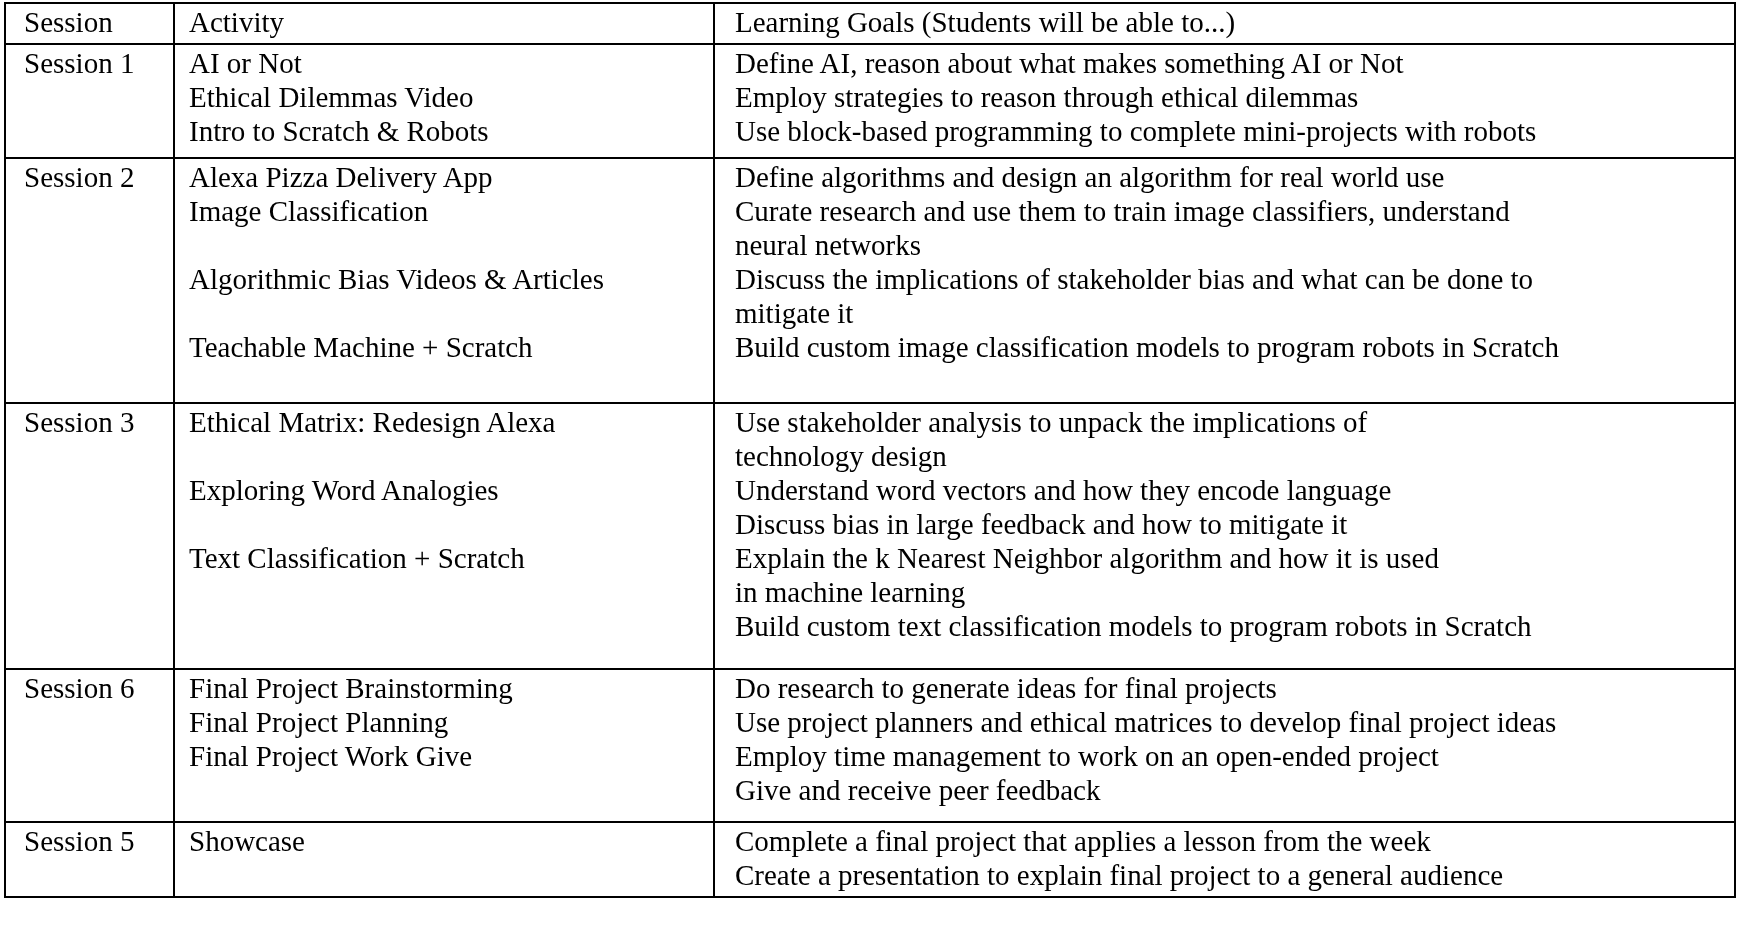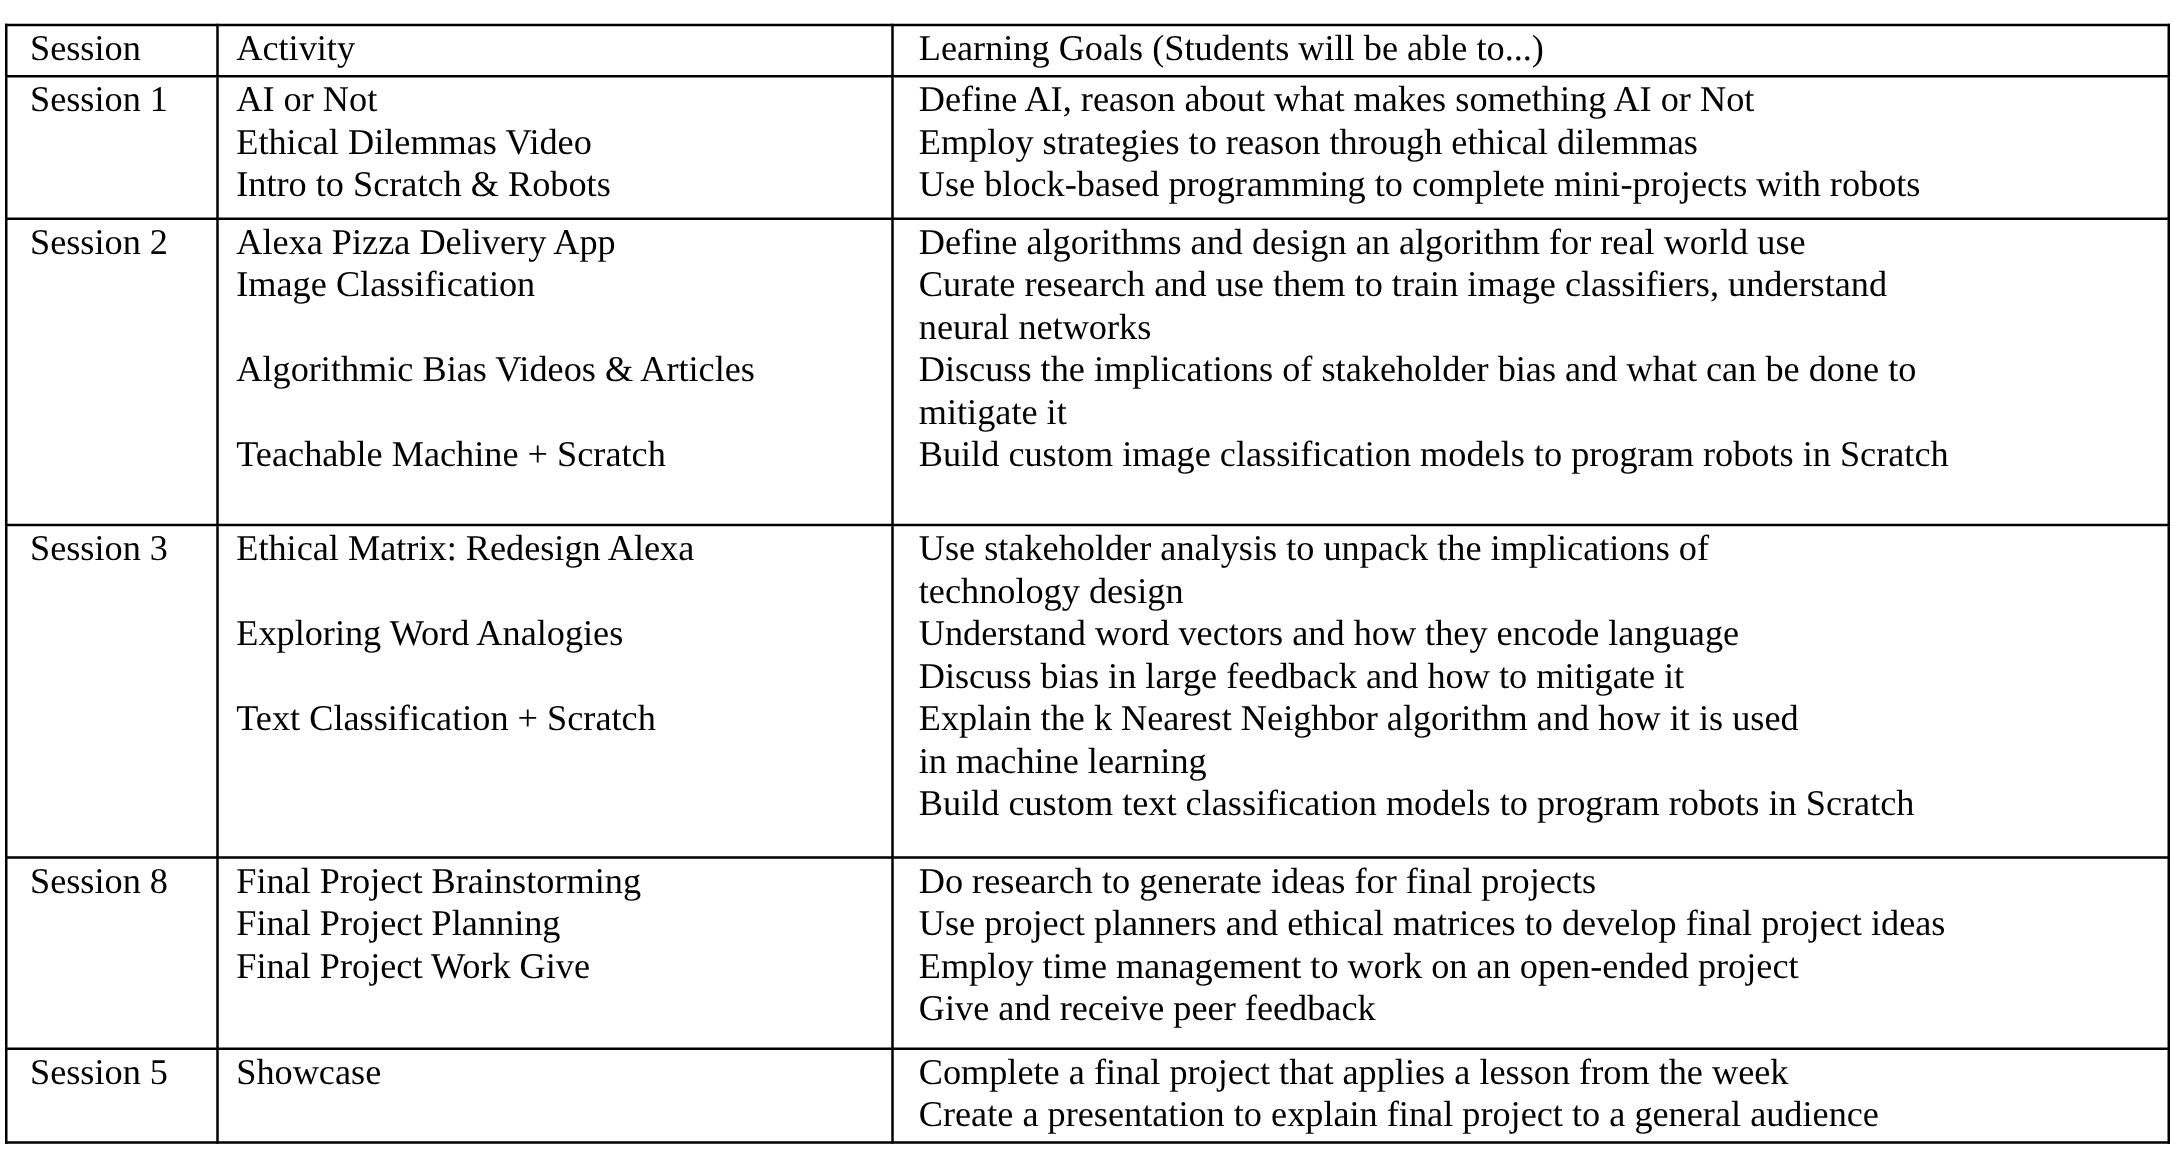--- a/index.html
+++ b/index.html
@@ -18,21 +18,21 @@
   .sheet {
     position: relative;
     width: 1738px;
     height: 926px;
     box-sizing: border-box;
   }
 
   table.curriculum {
     position: absolute;
     left: 4px;
-    top: 19px;
+    top: 2px;
     width: 1730px;
     border-collapse: collapse;
     table-layout: fixed;
     font-size: 29px;
     line-height: 34px;
   }
 
   table.curriculum td,
   table.curriculum th {
     border: 2px solid #000000;
@@ -202,21 +202,21 @@
                 <span class="line">in machine learning</span>
                 <span class="line">Build custom text classification models to program robots in Scratch</span>
               </span>
             </div>
         </td>
       </tr>
 
       <tr class="r-s4">
         <td>
           <div class="cell-pad session-pad">
-              <span class="line">Session 8</span>
+              <span class="line">Session 6</span>
             </div>
         </td>
         <td>
           <div class="cell-pad">
               <span class="lines">
                 <span class="line">Final Project Brainstorming</span>
                 <span class="line">Final Project Planning</span>
                 <span class="line">Final Project Work Give</span>
                 <span class="line blank">&nbsp;</span>
               </span>

